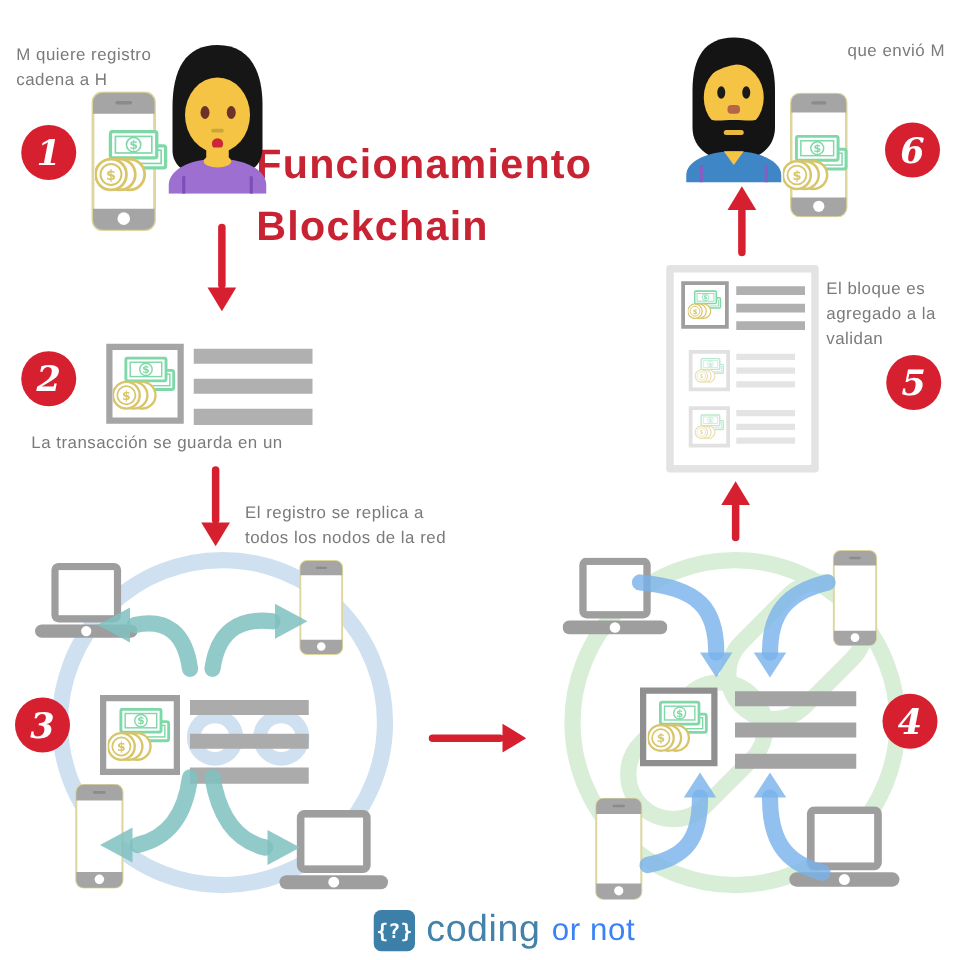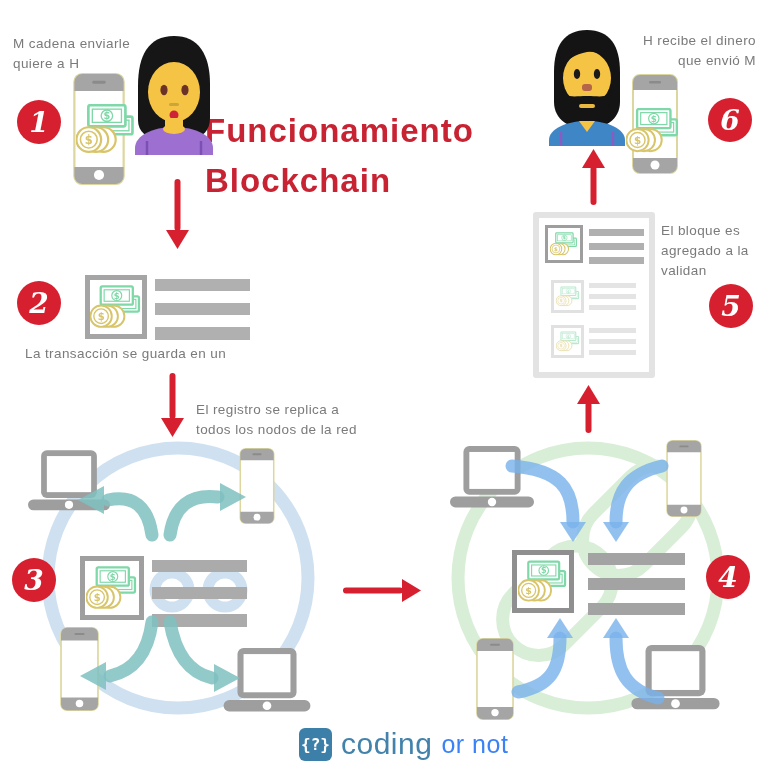--- a/index.html
+++ b/index.html
@@ -67,22 +67,22 @@
       </symbol>
     </defs>
   </svg>
 
   <div class="title">
     <div>Funcionamiento</div>
     <div>Blockchain</div>
   </div>
 
   <div class="label" style="left:13px;top:34px">
-    <div>M cadena enviarle</div>
-    <div>quiere a H</div>
+    <div>M quiere registro</div>
+    <div>cadena a H</div>
   </div>
   <div class="num" style="left:17px;top:100px">
     <span>1</span>
   </div>
   <svg class="abs" style="left:63px;top:73px" width="72" height="112">
       <use href="#sym-phone"></use>
     </svg>
   <svg class="abs" style="left:76px;top:104px" width="60" height="50">
       <use href="#sym-money"></use>
     </svg>
@@ -263,21 +263,20 @@
   <div class="num" style="left:709px;top:284px">
     <span>5</span>
   </div>
 
   <svg class="abs" style="left:581px;top:148px" width="25" height="58">
     <polygon points="12.5,1 1,20 24,20" fill="#d7202f"></polygon>
     <rect x="9.5" y="18" width="6" height="39" rx="3" fill="#d7202f"></rect>
   </svg>
 
   <div class="label" style="left:608px;top:31px;width:148px;text-align:right">
-    <div>H recibe el dinero</div>
     <div>que envió M</div>
   </div>
 
   <svg class="abs" style="left:546px;top:28px" width="82" height="118" viewBox="0 0 82 118">
     <path d="M41,2 C18,2 8,18 8,44 L8,74 C8,92 24,101 41,101 C58,101 74,92 74,74 L74,44 C74,18 64,2 41,2 Z" fill="#141414"></path>
     <ellipse cx="41" cy="50" rx="24" ry="27" fill="#f6c445"></ellipse>
     <path d="M14,44 C12,16 26,6 41,6 C56,6 70,16 68,44 C62,28 52,22 41,24 C30,26 18,32 14,44 Z" fill="#141414"></path>
     <ellipse cx="31" cy="46" rx="3.2" ry="5" fill="#1a1a1a"></ellipse>
     <ellipse cx="51" cy="46" rx="3.2" ry="5" fill="#1a1a1a"></ellipse>
     <rect x="36" y="56" width="10" height="7" rx="3" fill="#b5654a"></rect>

